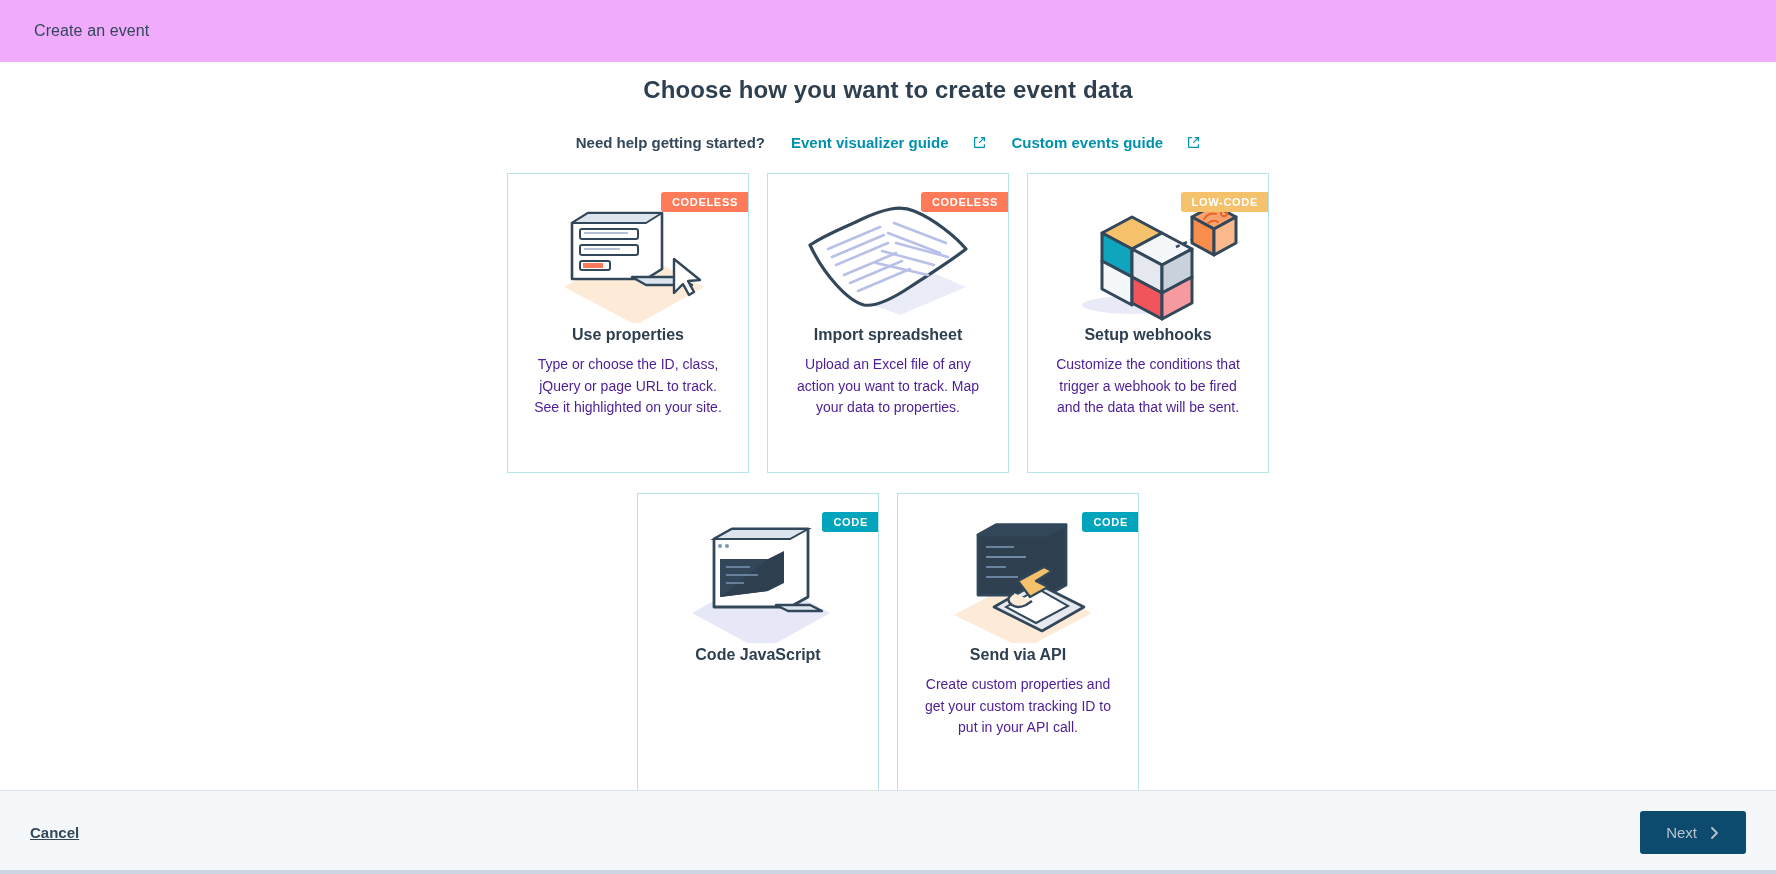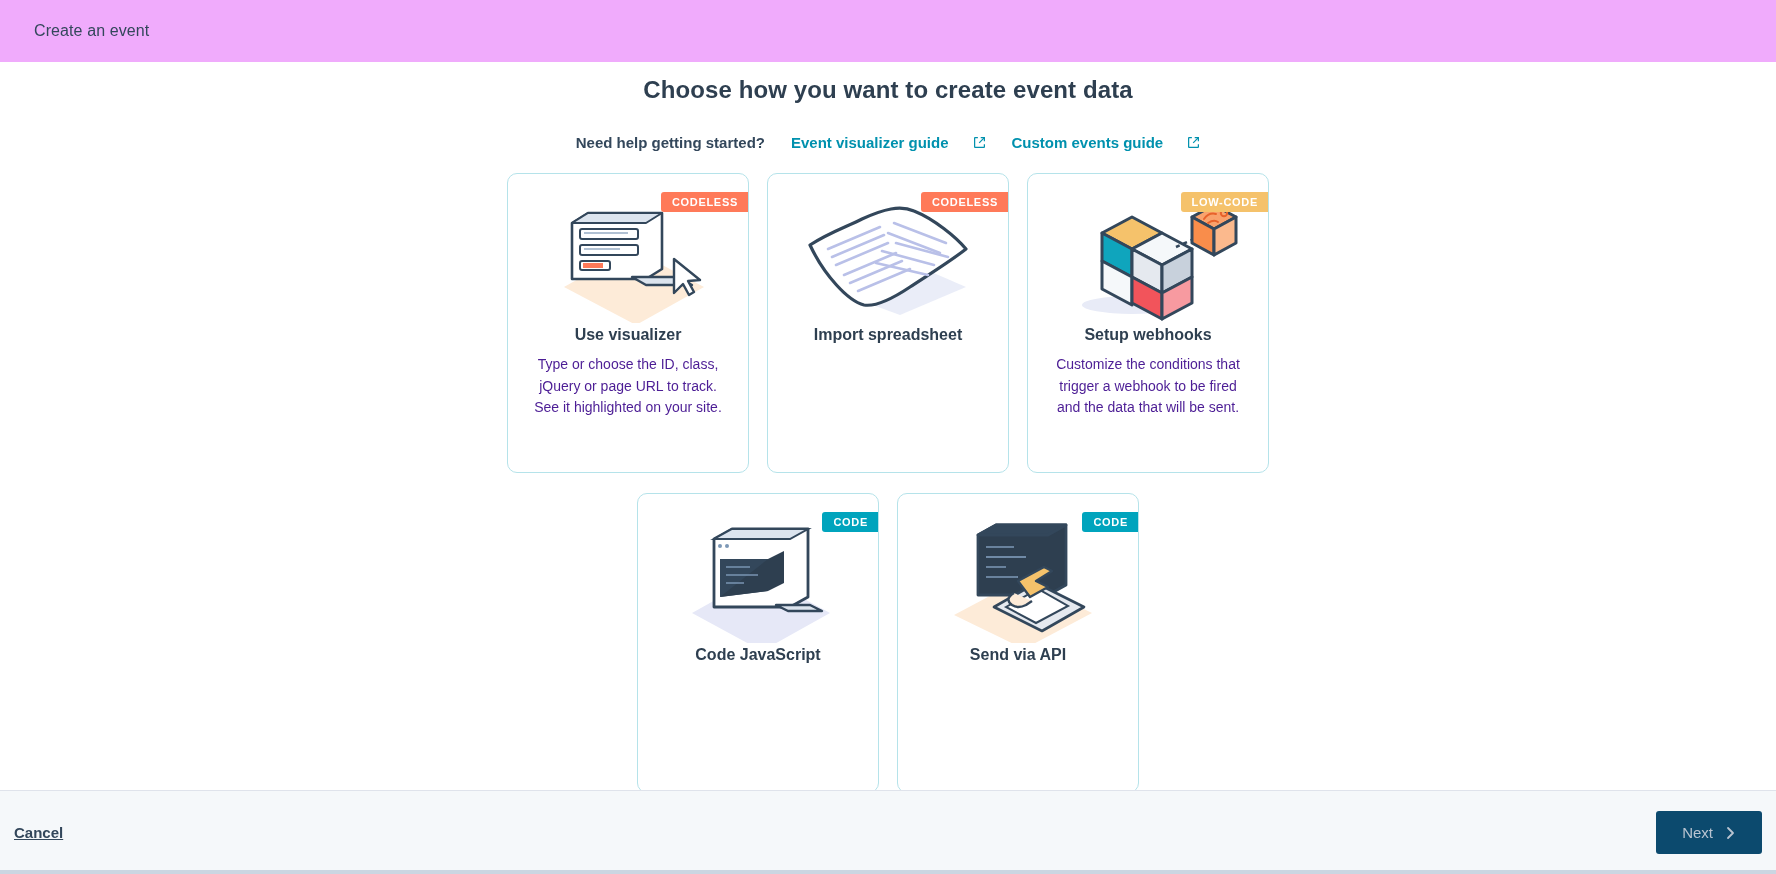--- a/index.html
+++ b/index.html
@@ -74,21 +74,21 @@
   }
   .card-row {
     display: flex;
     gap: 18px;
   }
   .card {
     position: relative;
     width: 242px;
     height: 300px;
     border: 1px solid #b5e3ea;
-    border-radius: 10px;
+    border-radius: 0;
     background: #ffffff;
     cursor: pointer;
     overflow: hidden;
     display: flex;
     flex-direction: column;
     align-items: center;
   }
 
   .badge {
     position: absolute;
@@ -131,21 +131,21 @@
   
   .footer {
     position: absolute;
     left: 0; right: 0; bottom: 0;
     height: 84px;
     background: #f5f8fa;
     border-top: 1px solid #dfe3eb;
     display: flex;
     align-items: center;
     justify-content: space-between;
-    padding: 0 14px;
+    padding: 0 30px;
   }
   .cancel-link {
     font-size: 15px;
     font-weight: bold;
     color: #33475b;
     text-decoration: underline;
     cursor: pointer;
   }
   .next-btn {
     background: #0c4a6e;
@@ -226,21 +226,21 @@
             <g stroke="#7c98b6" stroke-width="1.3" opacity=".8">
               <line x1="56" y1="50" x2="100" y2="50"></line>
               <line x1="56" y1="66" x2="92" y2="66"></line>
             </g>
             <g stroke="#33475b" stroke-width="2.4" fill="#dce4ee" stroke-linejoin="round">
               <path d="M104 94 L150 94 L164 102 L118 102 Z"></path>
             </g>
             <path d="M146 76 L146 110 L155 101 L161 112 L166 109 L160 98 L172 97 Z" fill="#ffffff" stroke="#33475b" stroke-width="2.4" stroke-linejoin="round"></path>
           </svg>
         </div>
-        <div class="card-title">Use visualizer</div>
+        <div class="card-title">Use properties</div>
         <div class="card-desc">Type or choose the ID, class, jQuery or page URL to track. See it highlighted on your site.</div>
       </div>
 
       <div class="card">
         <div class="badge codeless">CODELESS</div>
         <div class="card-illo">
           <svg width="200" height="140" viewBox="0 0 200 140">
             <polygon points="52,110 118,78 178,104 112,132" fill="#e8ebf7" opacity=".9"></polygon>
             <path d="M22 62 C40 50 58 44 74 36 C96 26 112 22 126 28 C146 36 168 54 178 66
                      C160 80 140 92 122 104 C104 116 88 124 76 122 C60 118 36 92 22 62 Z" fill="#ffffff" stroke="#33475b" stroke-width="3.2" stroke-linejoin="round"></path>
@@ -253,20 +253,21 @@
               <line x1="70" y1="108" x2="122" y2="86"></line>
               <line x1="106" y1="40" x2="158" y2="60"></line>
               <line x1="100" y1="50" x2="152" y2="70"></line>
               <line x1="108" y1="60" x2="160" y2="74"></line>
               <line x1="94" y1="68" x2="146" y2="82"></line>
               <line x1="88" y1="80" x2="140" y2="92"></line>
             </g>
           </svg>
         </div>
         <div class="card-title">Import spreadsheet</div>
+        <div class="card-desc">Upload an Excel file of any action you want to track. Map your data to properties.</div>
       </div>
 
       <div class="card">
         <div class="badge lowcode">LOW-CODE</div>
         <div class="card-illo">
           <svg width="200" height="140" viewBox="0 0 200 140">
             <ellipse cx="84" cy="122" rx="50" ry="9" fill="#e8ebf7"></ellipse>
 
             <g stroke="#33475b" stroke-width="3" stroke-linejoin="round">
 
@@ -352,20 +353,21 @@
               <path d="M76 104 L118 80 L166 104 L124 128 Z"></path>
             </g>
             <polygon points="88,104 120,86 150,103 118,120" fill="#ffffff" stroke="#33475b" stroke-width="2"></polygon>
             <g fill="#f5c26b" stroke="#33475b" stroke-width="2.4" stroke-linejoin="round">
               <path d="M100 78 L126 64 L134 68 L118 78 L130 84 L112 94 Z"></path>
             </g>
             <path d="M96 90 q-10 6 -2 12 q6 4 14 0 l6 -4" fill="#fdebd8" stroke="#33475b" stroke-width="2.4" stroke-linejoin="round"></path>
           </svg>
         </div>
         <div class="card-title">Send via API</div>
+        <div class="card-desc">Create custom properties and get your custom tracking ID to put in your API call.</div>
       </div>
     </div>
   </div>
 </div>
 
 <div class="footer">
   <a class="cancel-link">Cancel</a>
   <button class="next-btn">
     <span>Next</span>
     <svg width="11" height="14" viewBox="0 0 11 14" fill="none" stroke="#b9c4d1" stroke-width="1.8" stroke-linecap="round" stroke-linejoin="round">

